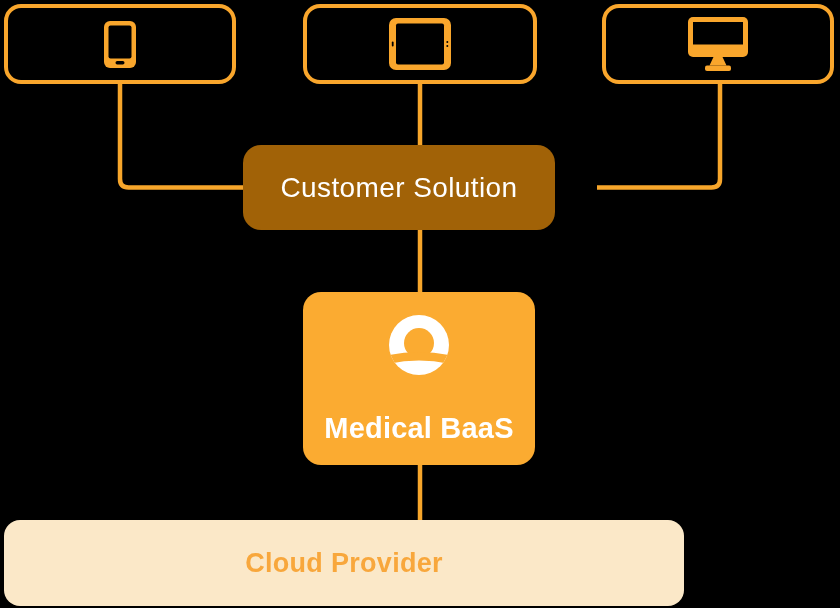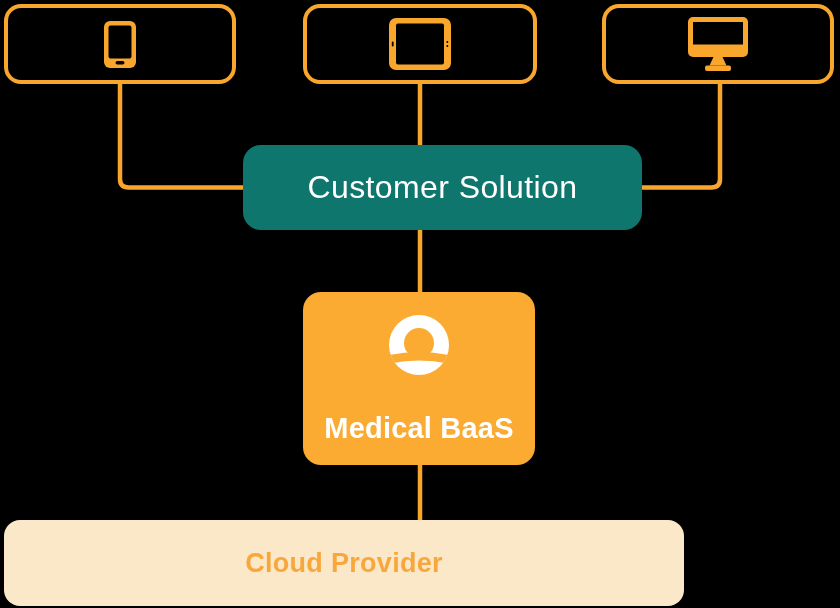--- a/index.html
+++ b/index.html
@@ -33,24 +33,24 @@
   .node {
     position: absolute;
     box-sizing: border-box;
     display: flex;
     align-items: center;
     justify-content: center;
     color: #FFFFFF;
   }
   .node-customer {
     left: 243px; top: 145px;
-    width: 399px; height: 85px;
-    background: #0f766e;
+    width: 312px; height: 85px;
+    background: #a16207;
     border-radius: 18px;
-    font-size: 32px;
+    font-size: 28px;
     font-weight: 400;
     letter-spacing: 0.4px;
   }
   .node-medical {
     left: 303px; top: 292px;
     width: 232px; height: 173px;
     background: #FBAB31;
     border-radius: 18px;
     flex-direction: column;
     gap: 32px;

